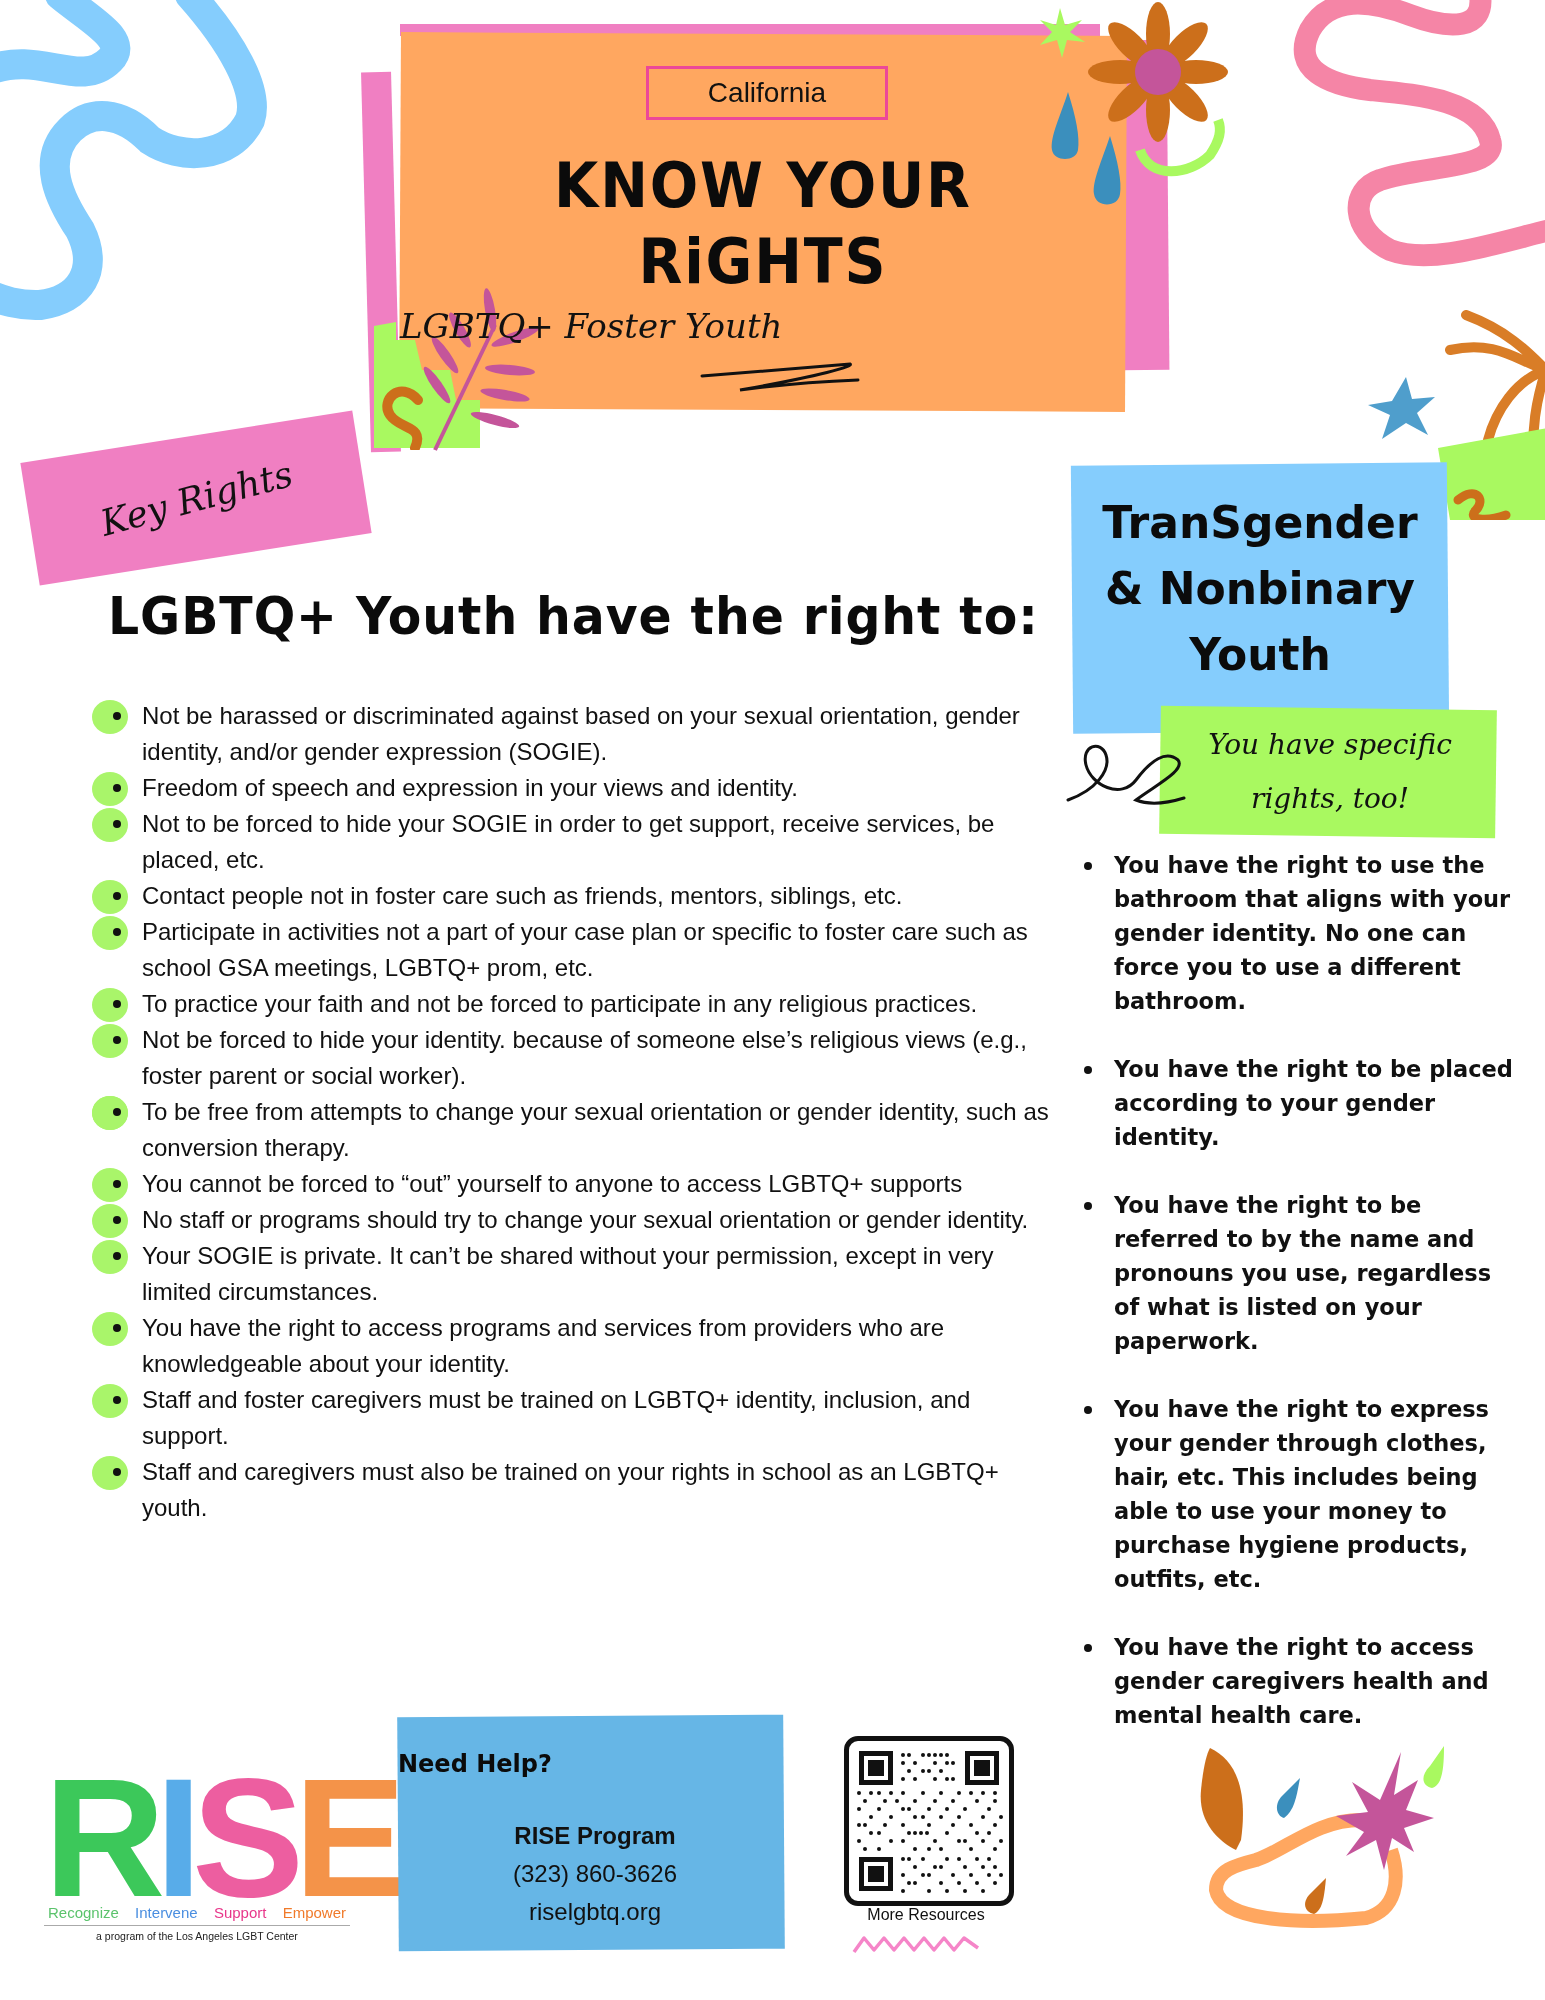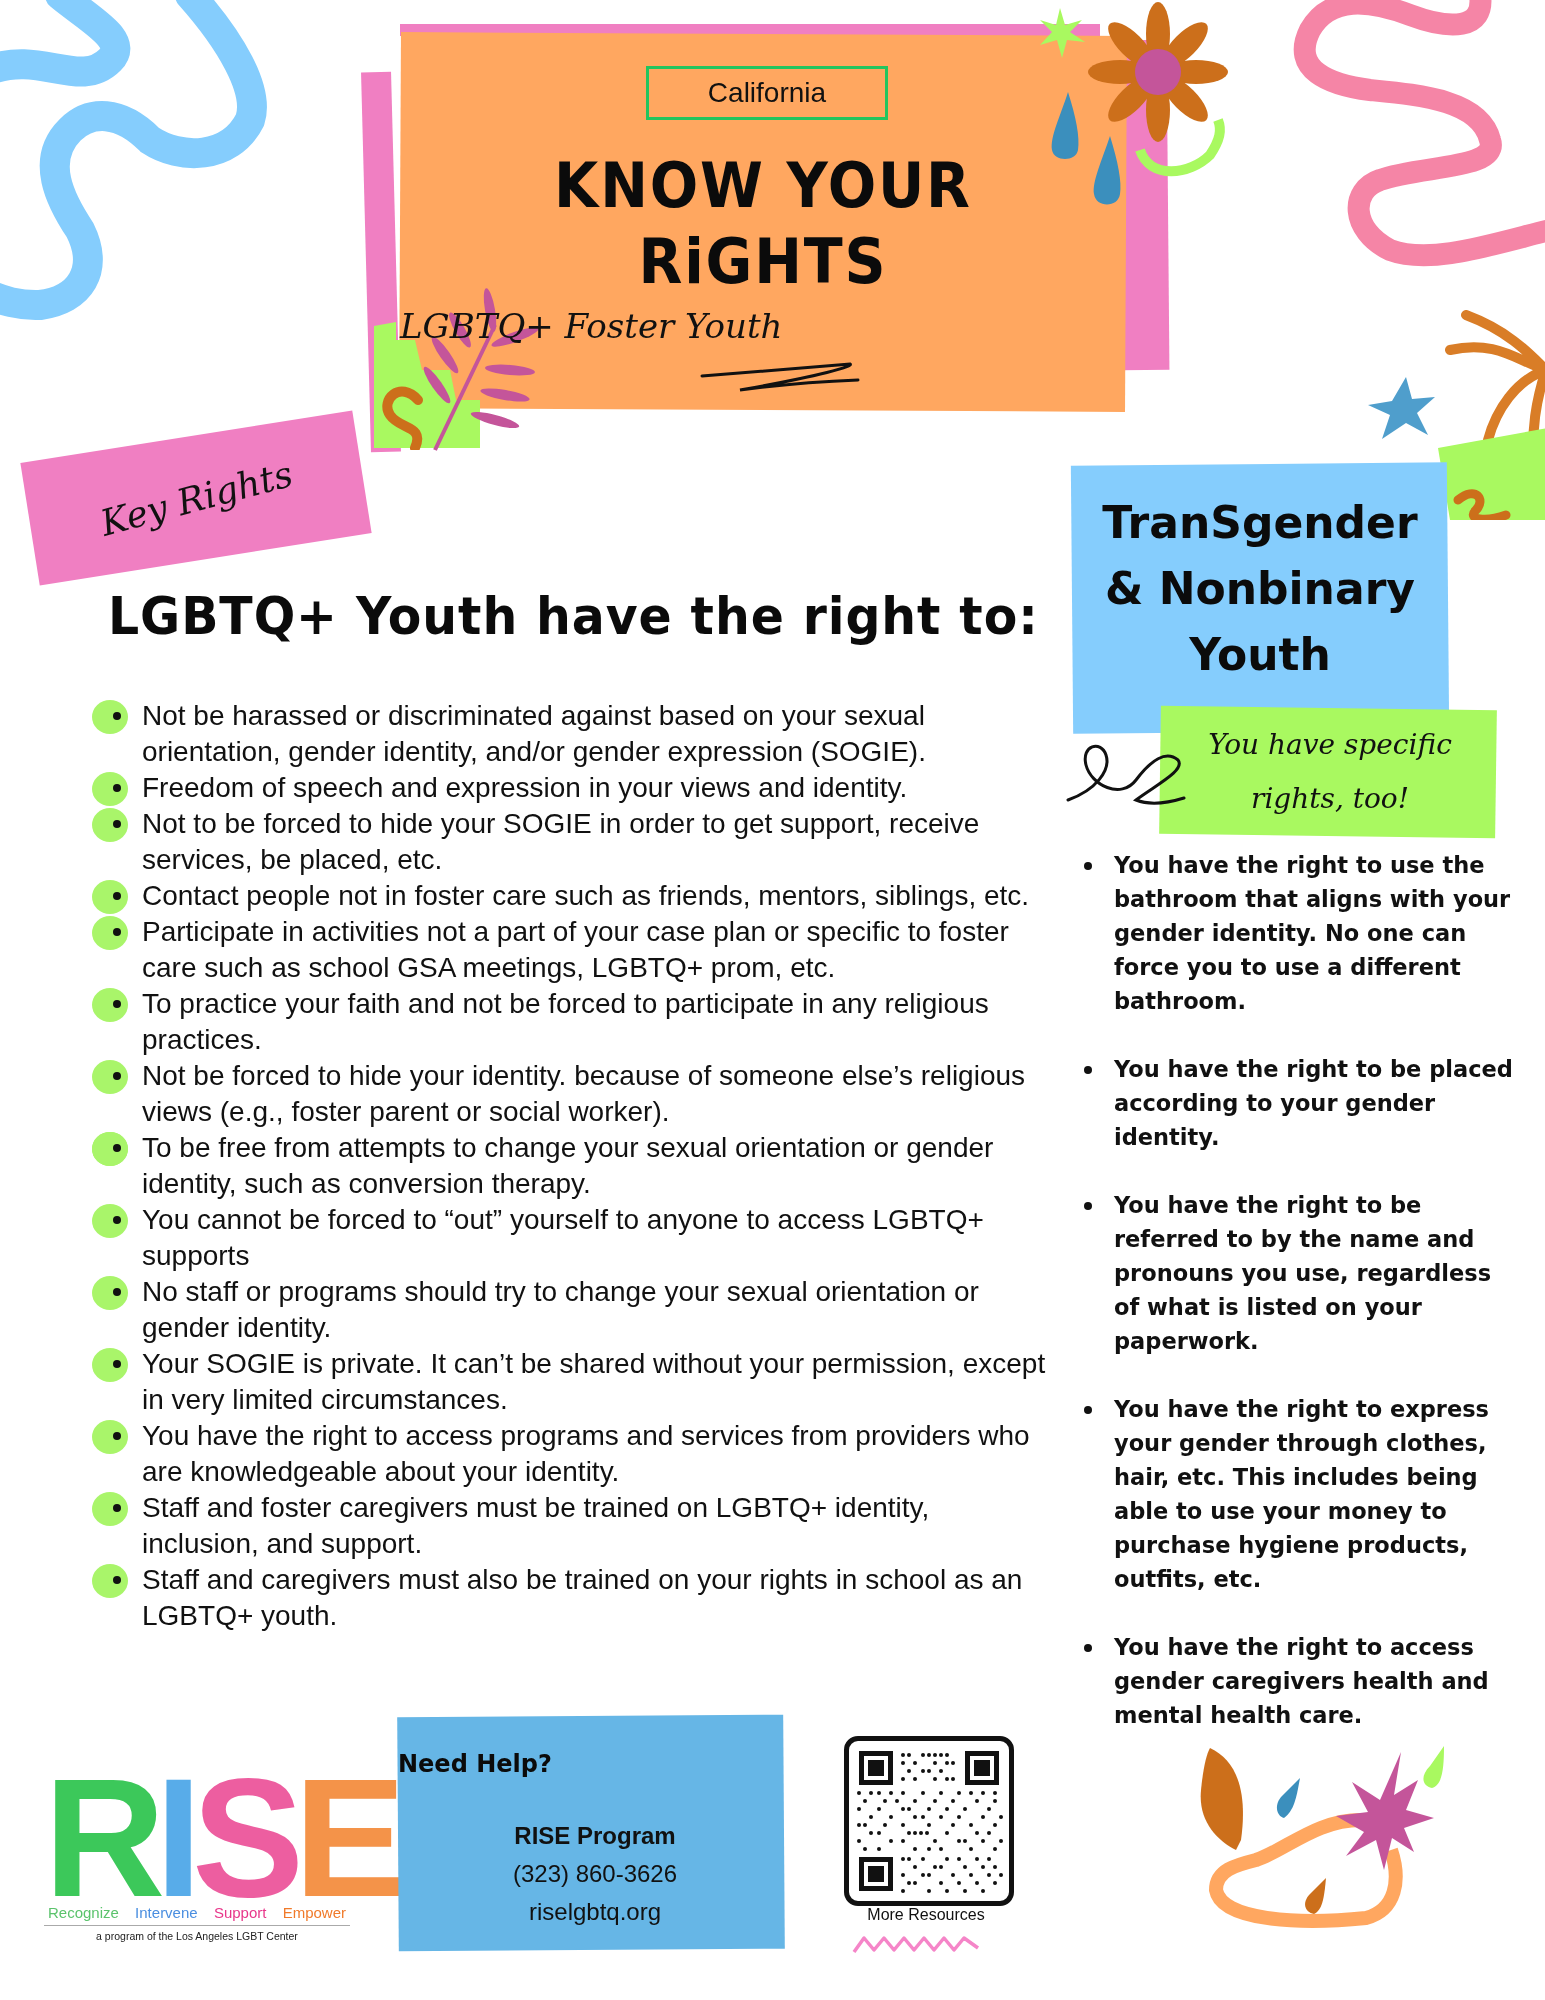--- a/index.html
+++ b/index.html
@@ -5,34 +5,34 @@
   html, body { margin:0; padding:0; }
   body { width:1545px; height:2000px; position:relative; background:#ffffff; overflow:hidden; font-family:"DejaVu Sans", sans-serif; color:#111; }
   .abs { position:absolute; }
   svg { display:block; }
 
   
   .pink-strip-left { left:366px; top:72px; width:30px; height:380px; background:#f07fc2; transform:rotate(-1.5deg); }
   .pink-strip-right { left:1120px; top:40px; width:48px; height:330px; background:#f07fc2; transform:rotate(-0.5deg); }
   .pink-strip-top { left:400px; top:24px; width:700px; height:12px; background:#f07fc2; }
   .header-card { left:400px; top:34px; width:726px; height:376px; background:#ffa760; transform:rotate(0.3deg); }
-  .state-box { left:646px; top:66px; width:236px; height:48px; border:3px solid #22c55e; display:flex; align-items:center; justify-content:center; font-family:"Liberation Sans", sans-serif; font-size:28px; color:#111; }
+  .state-box { left:646px; top:66px; width:236px; height:48px; border:3px solid #ec4899; display:flex; align-items:center; justify-content:center; font-family:"Liberation Sans", sans-serif; font-size:28px; color:#111; }
   .title { left:400px; top:148px; width:726px; text-align:center; font-family:"DejaVu Sans", sans-serif; font-weight:bold; font-size:62px; line-height:76px; letter-spacing:2px; color:#0b0b0b; transform:scaleX(0.92); }
   .subtitle { left:400px; top:306px; width:726px; text-align:left; font-family:"DejaVu Serif", serif; font-style:italic; font-size:34px; color:#111; }
   .underline-squiggle { left:700px; top:360px; }
 
   
   .key-tag { left:28px; top:436px; width:336px; height:124px; background:#f07fc2; transform:rotate(-9deg); display:flex; align-items:center; justify-content:center; }
   .key-tag span { font-family:"DejaVu Serif", serif; font-style:italic; font-size:36px; color:#111; transform:rotate(-6deg); }
 
   .section-heading { left:108px; top:586px; font-family:"DejaVu Sans", sans-serif; font-weight:bold; font-size:52px; color:#0b0b0b; letter-spacing:1px; transform:scaleX(0.94); transform-origin:left center; }
 
   
   .rights-list { left:92px; top:698px; width:960px; margin:0; padding:0; list-style:none; }
-  .rights-list li { position:relative; padding-left:50px; font-family:"Liberation Sans", sans-serif; font-size:28px; line-height:36px; color:#111; }
+  .rights-list li { position:relative; padding-left:50px; font-family:"Liberation Sans", sans-serif; font-size:24px; line-height:36px; color:#111; }
   .rights-list .bullet { position:absolute; left:0; top:0; width:38px; height:36px; }
   .rights-list .bullet .blob { position:absolute; left:0; top:2px; width:36px; height:34px; background:#a9f56a; border-radius:50%; }
   .rights-list .bullet .dot { position:absolute; left:21px; top:14px; width:8px; height:8px; background:#111; border-radius:50%; }
 
   
   .trans-card { left:1072px; top:464px; width:376px; height:268px; background:#85cdfd; transform:rotate(-0.5deg); }
   .trans-title { left:1072px; top:490px; width:376px; text-align:center; font-family:"DejaVu Sans", sans-serif; font-weight:bold; font-size:44px; line-height:66px; color:#0b0b0b; }
   .trans-sub-card { left:1160px; top:708px; width:336px; height:128px; background:#a9f960; transform:rotate(0.8deg); }
   .trans-sub { left:1170px; top:718px; width:320px; text-align:center; font-family:"DejaVu Serif", serif; font-style:italic; font-size:28px; line-height:54px; color:#111; }
   .loop-squiggle { left:1066px; top:740px; }

